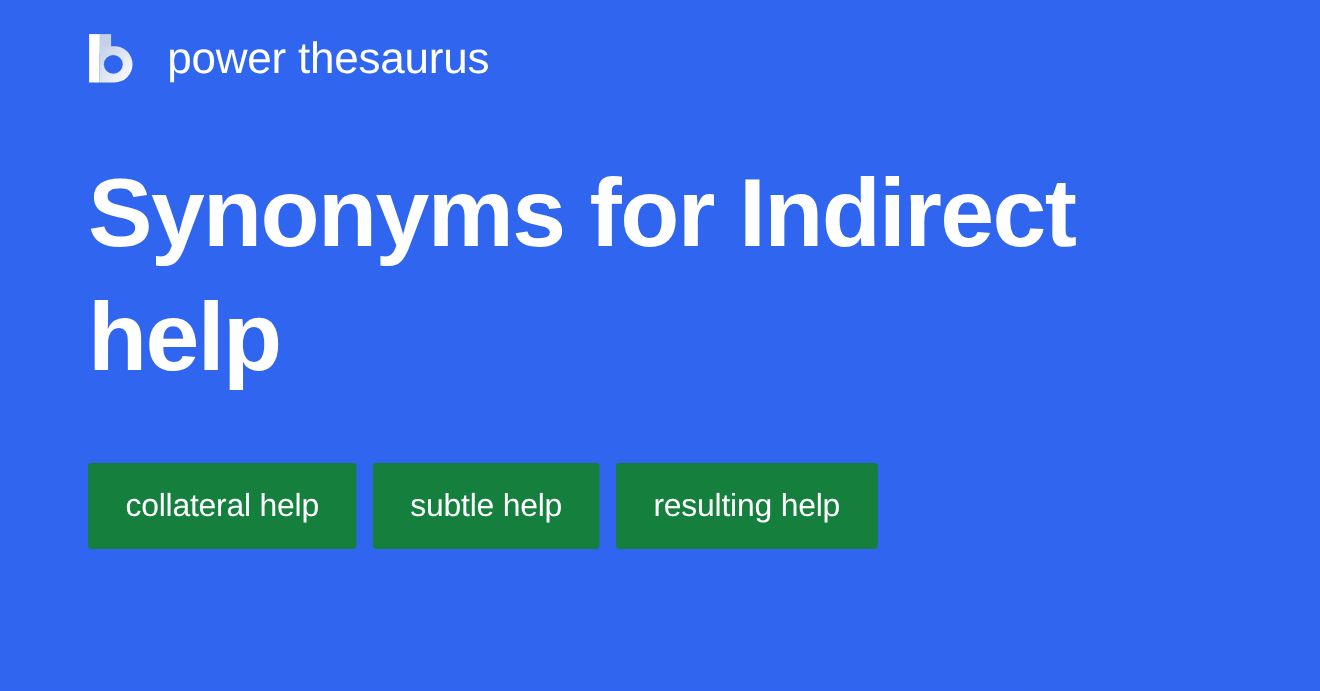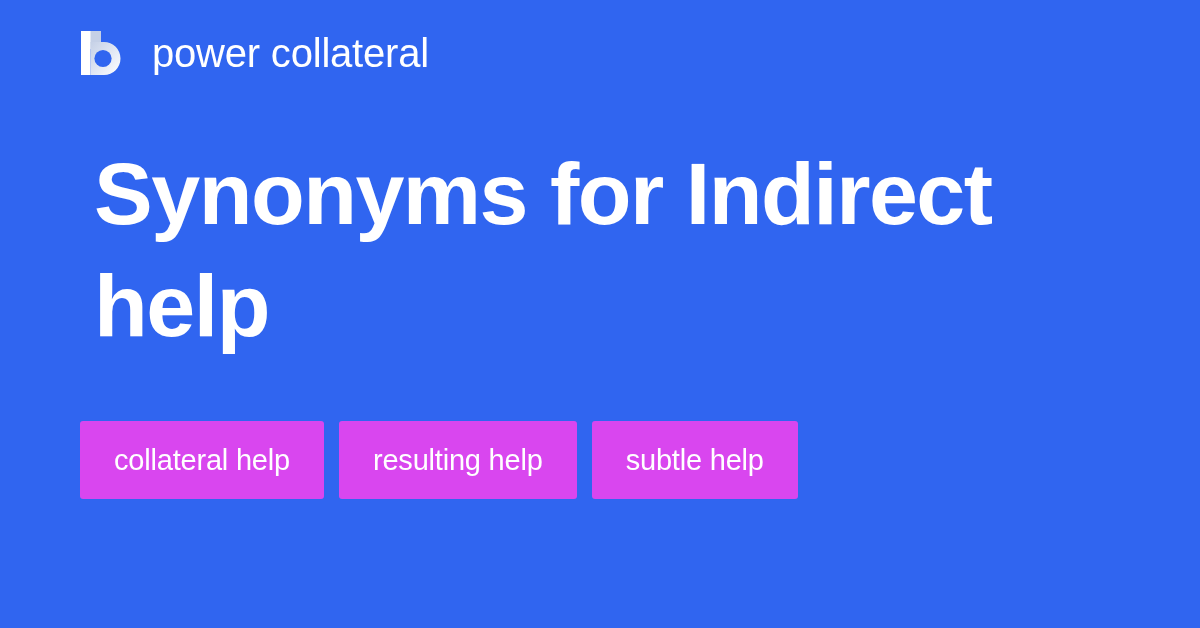--- a/index.html
+++ b/index.html
@@ -48,38 +48,37 @@
   .headline {
     position: absolute;
     left: 80px;
     top: 138px;
     width: 1000px;
     font-size: 88px;
     line-height: 112px;
     font-weight: 700;
     color: #ffffff;
     letter-spacing: -1.5px;
-    margin-left: 14px;
   }
 
   
   .chips {
     position: absolute;
     left: 80px;
     top: 421px;
     width: 1040px;
     display: flex;
     flex-wrap: wrap;
     gap: 17px 15px;
     align-content: flex-start;
   }
 
   .chip {
     height: 78px;
-    background: #d946ef;
+    background: #15803d;
     border-radius: 3px;
     color: #ffffff;
     font-size: 29px;
     line-height: 78px;
     font-weight: 400;
     padding: 0 34px;
     white-space: nowrap;
     letter-spacing: -0.2px;
   }
 </style>
@@ -100,22 +99,22 @@
 
       <rect x="12" y="3" width="11" height="18" fill="#c5d0e6"></rect>
 
       <rect x="3" y="3" width="9.5" height="44" fill="#ffffff"></rect>
 
       <path d="M12.5 14 H26 a16.5 16.5 0 0 1 0 33 H12.5 Z" fill="url(#ptGrad)"></path>
       <circle cx="25" cy="30.5" r="8.6" fill="#3065f0"></circle>
     </svg>
   </span>
 
-  <span class="brand-name">power collateral</span>
+  <span class="brand-name">power thesaurus</span>
 </div>
 
 <h1 class="headline">Synonyms for Indirect help</h1>
 
 <div class="chips">
   <div class="chip">collateral help</div>
+  <div class="chip">subtle help</div>
   <div class="chip">resulting help</div>
-  <div class="chip">subtle help</div>
 </div>
 
 </body></html>

